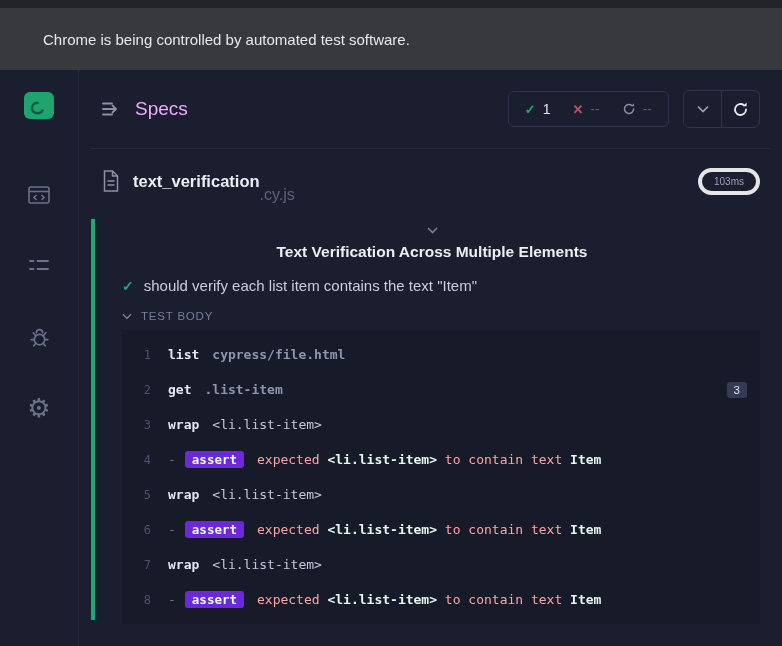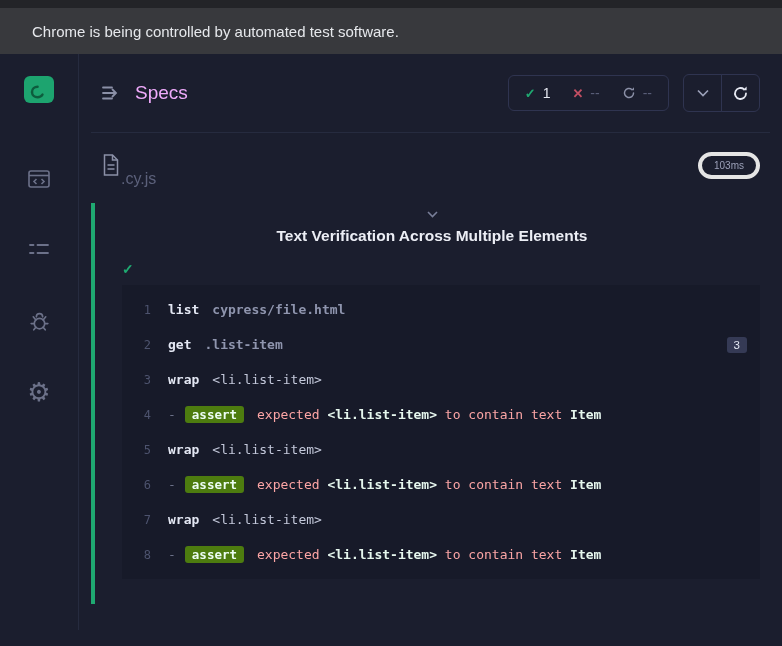--- a/index.html
+++ b/index.html
@@ -1,22 +1,22 @@
 <!DOCTYPE html>
 <html><head>
 <meta charset="utf-8">
 <style>
   * { box-sizing: border-box; margin: 0; padding: 0; }
   html,body { width: 782px; height: 646px; overflow: hidden; }
   body { background: #1b1e2e; font-family: "Liberation Sans", sans-serif; }
 
   
   .chrome-strip { height: 8px; background: #232428; }
-  .chrome-bar { height: 46px; background: #38393d; display: flex; align-items: center;
-                padding-left: 32px; color: #e6e8ec; font-size: 15px; }
+  .chrome-bar { height: 62px; background: #38393d; display: flex; align-items: center;
+                padding-left: 43px; color: #e6e8ec; font-size: 15px; }
 
   
   .app { display: flex; height: 576px; background: #1b1e2e; }
 
   
   .sidebar { width: 79px; flex-shrink: 0; border-right: 1px solid #262b3f;
              display: flex; flex-direction: column; align-items: center; padding-top: 21px; }
   .logo-wrap { margin-bottom: 56px; cursor: pointer; }
   .side-icon { width: 28px; height: 28px; margin-bottom: 43px; display: flex;
                align-items: center; justify-content: center; color: #6c7189; cursor: pointer; }
@@ -62,21 +62,21 @@
 
   
   .command-log { margin-left: 27px; background: #171a29; padding: 7px 0; }
   .cmd { height: 35px; display: flex; align-items: center; cursor: pointer;
          font-family: "DejaVu Sans Mono", monospace; font-size: 13px; }
   .cmd-num { width: 46px; flex-shrink: 0; text-align: right; padding-right: 17px;
              color: #4d536e; font-size: 12px; }
   .cmd-method { font-weight: bold; color: #e3e7f3; margin-right: 13px;
                 display: flex; align-items: center; }
   .cmd-dash { color: #6c7189; margin-right: 9px; font-weight: normal; }
-  .assert-badge { background: #4d7c0f; color: #ecfdf4; padding: 1px 7px; border-radius: 3px;
+  .assert-badge { background: #6d28d9; color: #ecfdf4; padding: 1px 7px; border-radius: 3px;
                   font-size: 12.5px; font-weight: bold; }
   .cmd-msg { white-space: pre; }
   .seg-arg { color: #8f95ae; font-weight: bold; }
   .seg-el { color: #c3c8da; }
   .seg-muted { color: #fca5a5; }
   .seg-strong { color: #e6f7ee; font-weight: bold; }
   .cmd-count { margin-left: auto; margin-right: 13px; background: #353a55; color: #e3e7f3;
                border-radius: 3px; padding: 2px 7px; font-size: 11.5px;
                font-family: "Liberation Sans", sans-serif; }
 </style>
@@ -172,38 +172,46 @@
       </div>
     </header>
     <div class="header-divider"></div>
 
     <div class="spec-row">
       <svg width="20" height="24" viewBox="0 0 20 24" fill="none" stroke="#8b90a7" stroke-width="1.5">
         <path d="M3.5 2h8l5 5v15h-13z"></path>
         <path d="M11.5 2v5h5"></path>
         <path d="M6.5 12h7M6.5 16h7"></path>
       </svg>
+      <span class="spec-name">text_verification</span>
       <span class="spec-ext">.cy.js</span>
       <div class="hspacer"></div>
       <span class="duration-badge">103ms</span>
     </div>
 
     <div class="runnable">
 
       <div class="suite-row">
         <svg width="11" height="7" viewBox="0 0 11 7" fill="none" stroke="#787e98" stroke-width="1.6">
           <path d="M1 1l4.5 4.5L10 1"></path>
         </svg>
         <span class="suite-title">Text Verification Across Multiple Elements</span>
       </div>
 
       <div class="test-row">
         <span class="test-check">✓</span>
-      </div>
-
+        <span class="test-title">should verify each list item contains the text "Item"</span>
+      </div>
+
+      <div class="body-row">
+        <svg width="10" height="7" viewBox="0 0 11 7" fill="none" stroke="#787e98" stroke-width="1.6">
+          <path d="M1 1l4.5 4.5L10 1"></path>
+        </svg>
+        <span class="body-label">TEST BODY</span>
+      </div>
 
       <div class="command-log">
           <div class="cmd">
     <span class="cmd-num">1</span>
     <span class="cmd-method">list</span>
     <span class="cmd-msg"><span class="seg-arg">cypress/file.html</span></span>
   </div>
           <div class="cmd">
     <span class="cmd-num">2</span>
     <span class="cmd-method">get</span>

